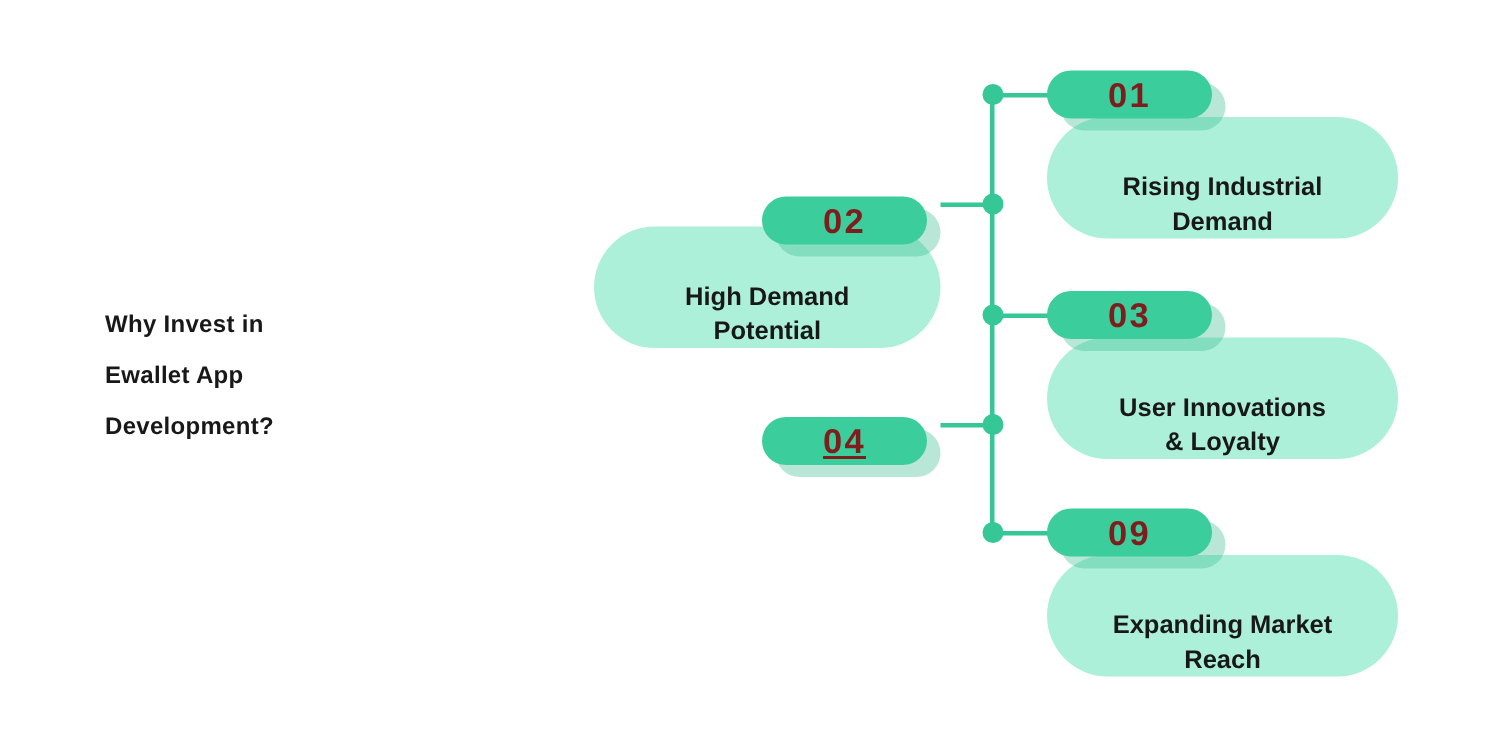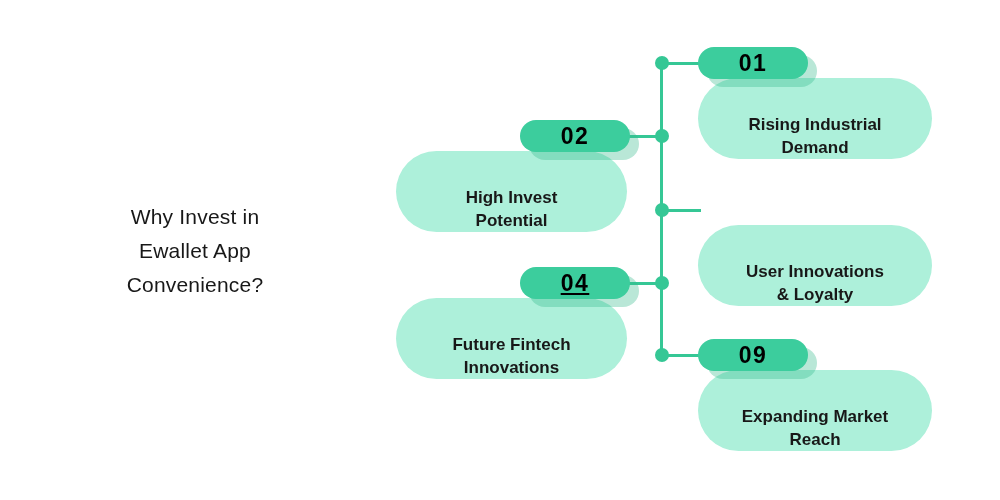--- a/index.html
+++ b/index.html
@@ -14,24 +14,23 @@
   .stage{
     position:relative;
     width:1000px;height:500px;
     background:#ffffff;
     overflow:hidden;
   }
   
   .title{
     position:absolute;
     left:70px;top:200px;width:250px;
-    text-align:center;
-    font-size:21px;
+    font-size:16px;
     line-height:34px;
-    font-weight:400;
+    font-weight:700;
     color:var(--text-dark);
     letter-spacing:.2px;
   }
   .title span{display:block;}
   
   .vline{
     position:absolute;
     left:660px;top:63px;
     width:3px;height:292px;
     background:var(--line-green);
@@ -53,27 +52,27 @@
   .conn.left{left:627px;width:35px;}
   
   .pill{
     position:absolute;
     width:110px;height:32px;
     border-radius:16px;
     background:var(--green);
     display:flex;align-items:center;justify-content:center;
     font-size:23px;font-weight:700;
     letter-spacing:1.5px;
-    color:#000000;
+    color:#7f1d1d;
     box-shadow:9px 8px 0 rgba(54,186,140,0.35);
     z-index:3;
     text-align:right;
   }
   .pill.right{left:698px;}
-  .pill.left{left:520px;}
+  .pill.left{left:508px;margin-top:11px;}
   
   .card{
     position:absolute;
     height:81px;
     border-radius:41px;
     background:var(--mint);
     display:flex;flex-direction:column;align-items:center;justify-content:flex-end;
     text-align:center;
     font-size:17px;font-weight:700;
     line-height:23px;
@@ -90,21 +89,21 @@
   .c1{top:78px;} .c2{top:151px;} .c3{top:225px;} .c4{top:298px;} .c5{top:370px;}
 </style>
 </head>
 <body>
 
 <div class="stage">
 
   <h1 class="title">
     <span>Why Invest in</span>
     <span>Ewallet App</span>
-    <span>Convenience?</span>
+    <span>Development?</span>
   </h1>
 
   <div class="vline"></div>
 
   <div class="dot d1"></div>
   <div class="dot d2"></div>
   <div class="dot d3"></div>
   <div class="dot d4"></div>
   <div class="dot d5"></div>
 
@@ -119,35 +118,34 @@
   </div>
   <div class="card right c1">
     <span>Rising Industrial</span>
     <span>Demand</span>
   </div>
 
   <div class="pill left p2">
     <span>02</span>
   </div>
   <div class="card left c2">
-    <span>High Invest</span>
+    <span>High Demand</span>
     <span>Potential</span>
   </div>
 
+  <div class="pill right p3">
+    <span>03</span>
+  </div>
   <div class="card right c3">
     <span>User Innovations</span>
     <span>&amp; Loyalty</span>
   </div>
 
   <div class="pill left p4">
     <span>04</span>
-  </div>
-  <div class="card left c4">
-    <span>Future Fintech</span>
-    <span>Innovations</span>
   </div>
 
   <div class="pill right p5">
     <span>09</span>
   </div>
   <div class="card right c5">
     <span>Expanding Market</span>
     <span>Reach</span>
   </div>
 

